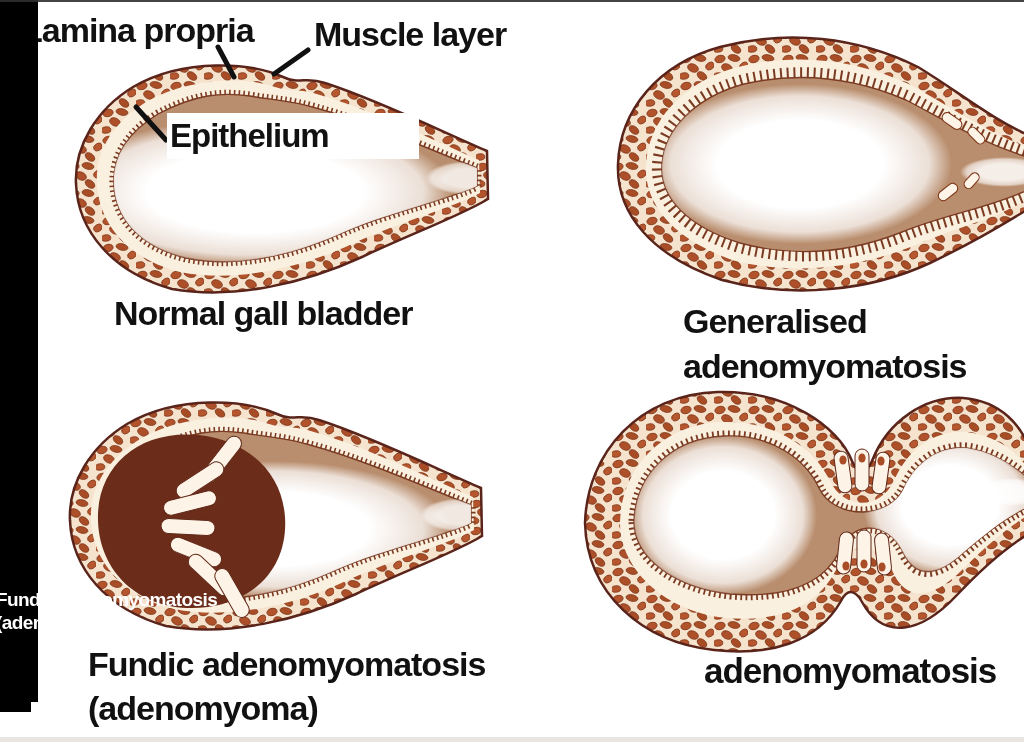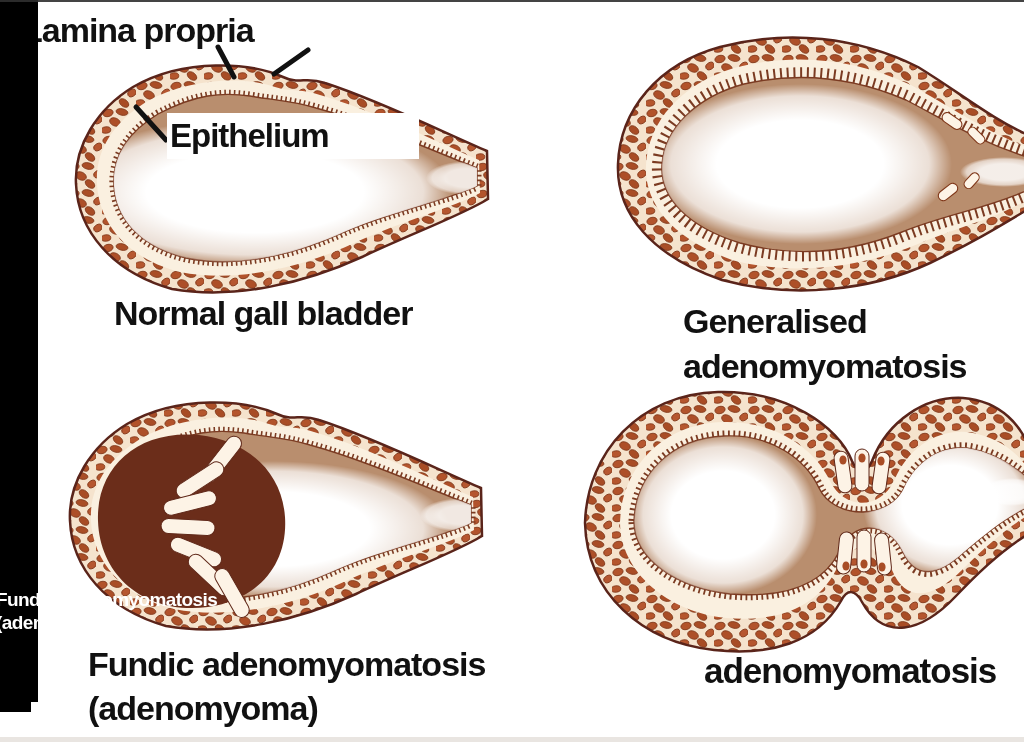--- a/index.html
+++ b/index.html
@@ -142,20 +142,21 @@
     <g stroke="#111" stroke-width="5" stroke-linecap="round">
       <line x1="218" y1="47" x2="234" y2="77"></line>
       <line x1="308" y1="50" x2="274" y2="74"></line>
       <line x1="136" y1="107" x2="166" y2="140"></line>
     </g>
   </svg>
 
   <div id="epi-backdrop"></div>
 
   <div class="lbl" style="left:22px;top:13px;font-size:34px;">Lamina propria</div>
+  <div class="lbl" style="left:314px;top:17px;font-size:34px;">Muscle layer</div>
   <div class="lbl" style="left:114px;top:296px;font-size:34px;">Normal gall bladder</div>
 
   <div class="lbl" style="left:170px;top:119px;font-size:33px;">Epithelium</div>
 
   <div class="lbl" style="left:683px;top:299px;font-size:34px;line-height:45px;">
     <span>Generalised</span>
     <span>adenomyomatosis</span>
   </div>
 
   <div class="lbl" style="left:88px;top:642px;font-size:34px;line-height:44px;">

